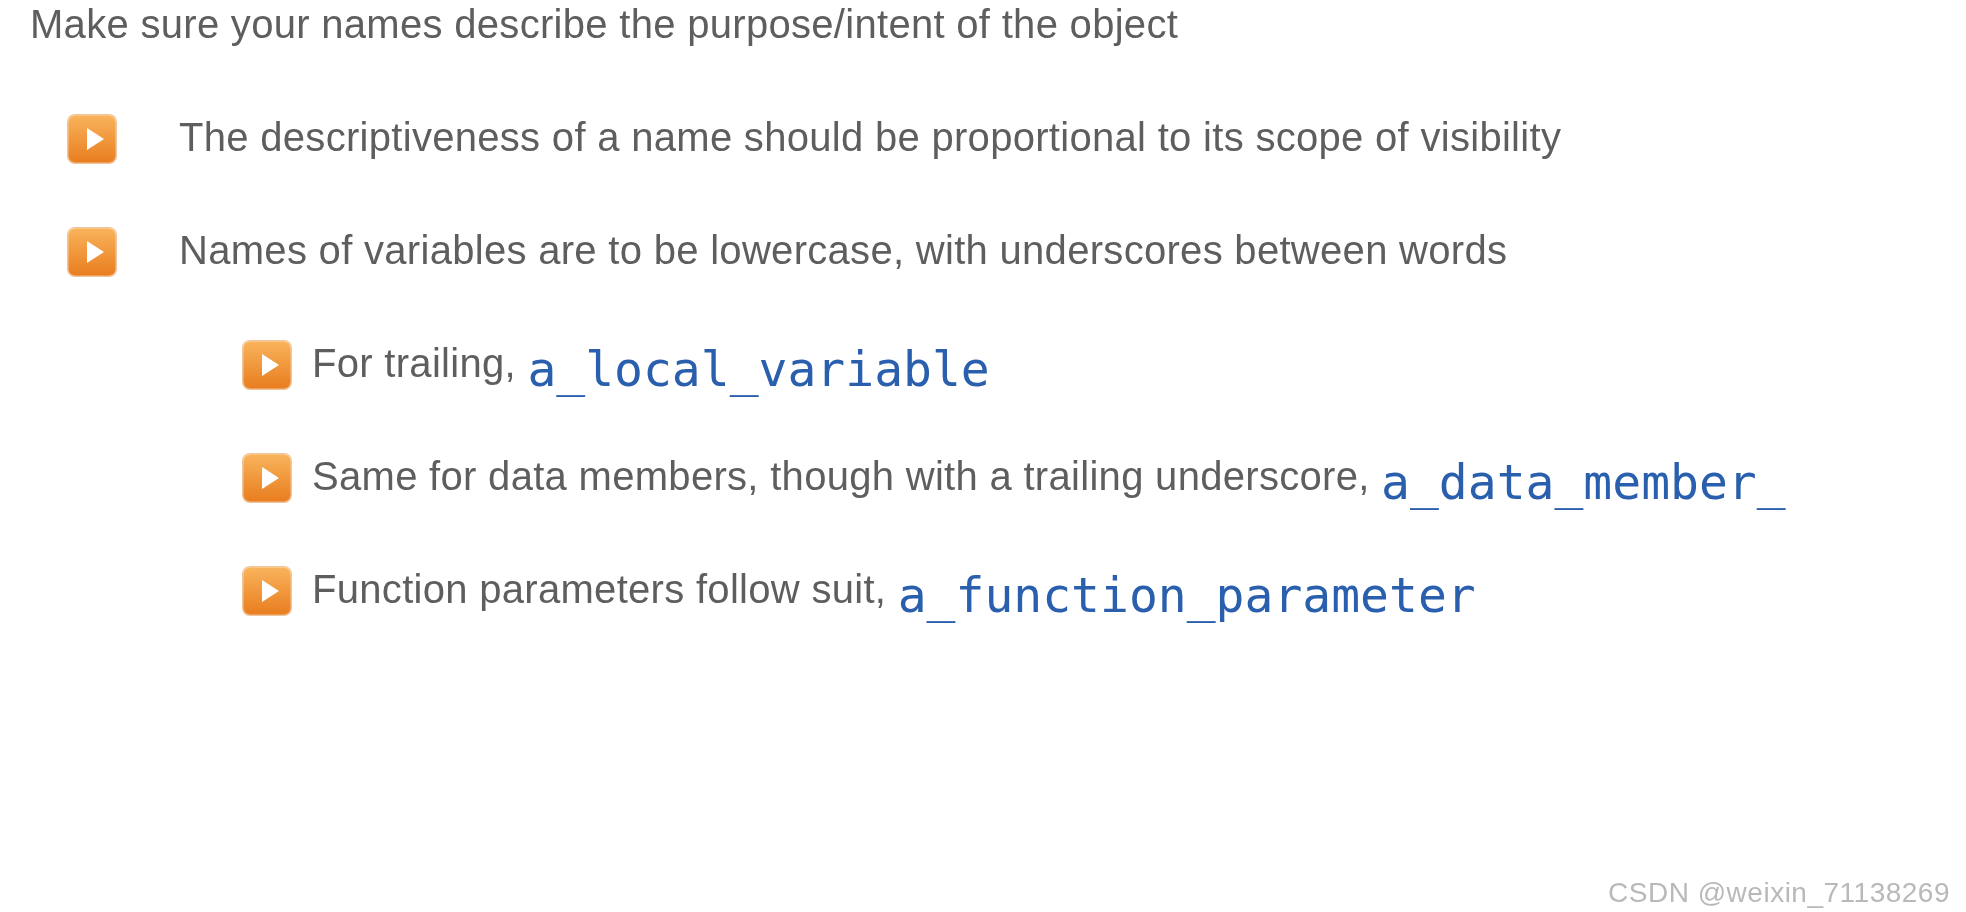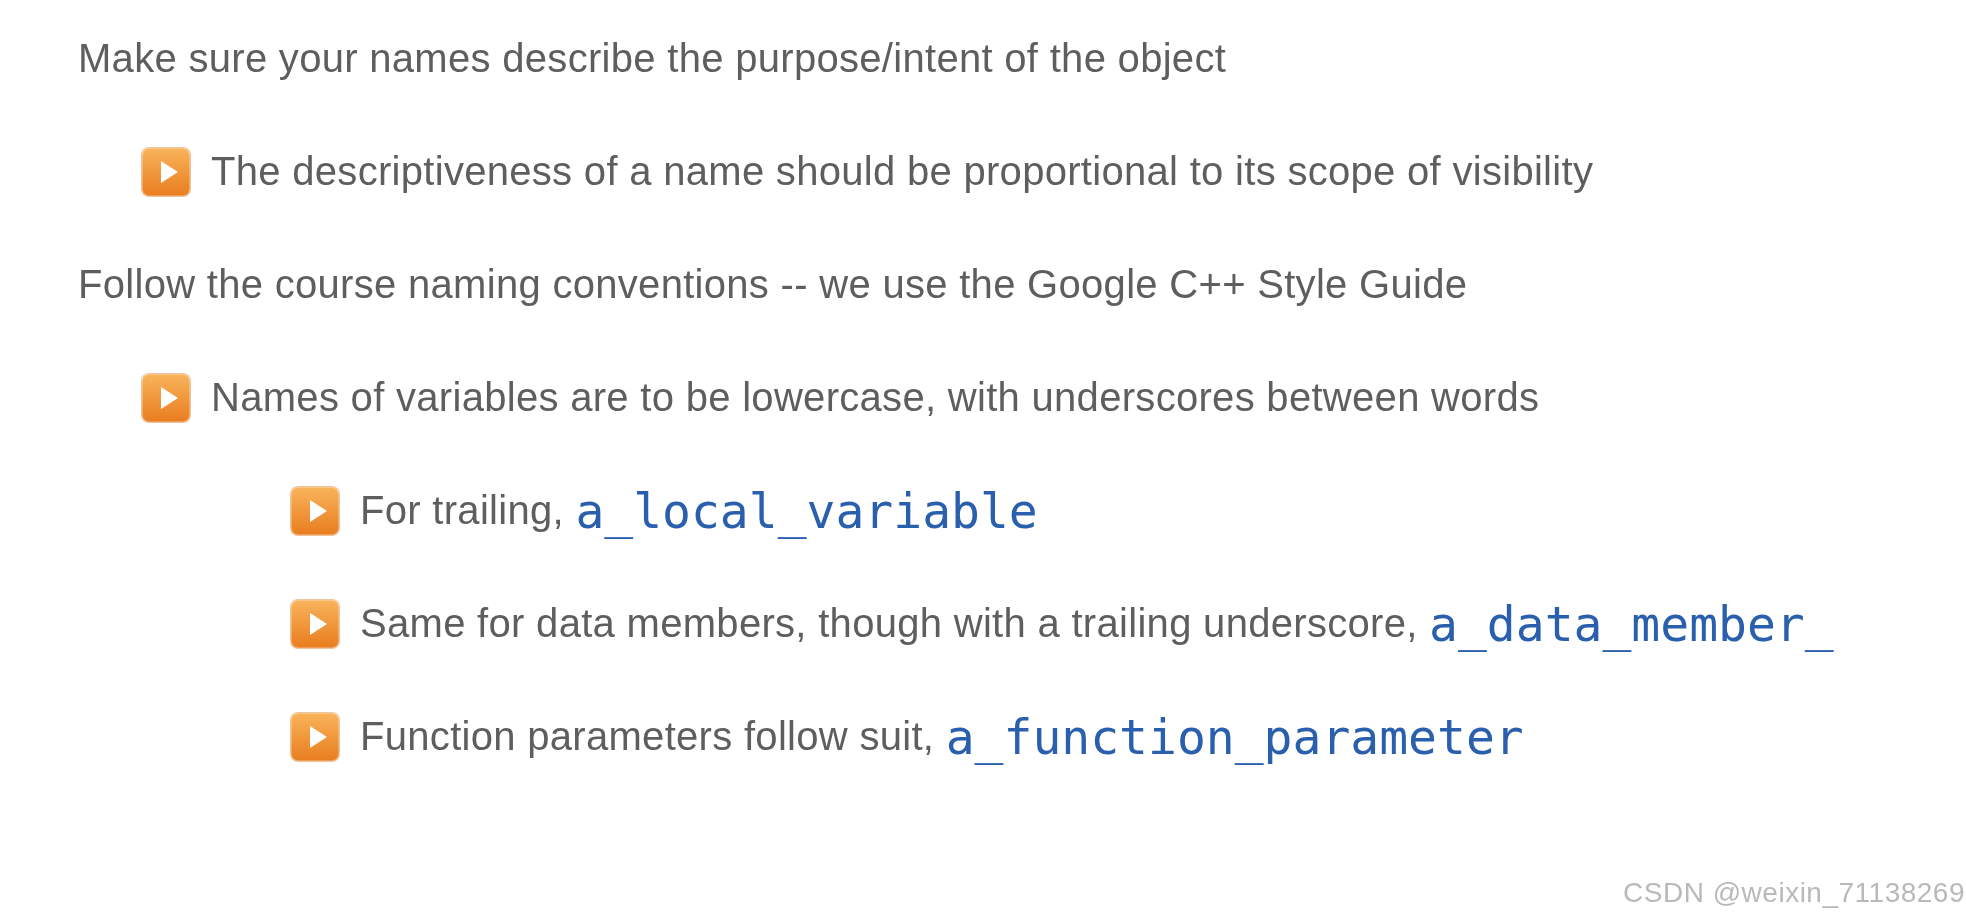--- a/index.html
+++ b/index.html
@@ -14,25 +14,24 @@
     background: var(--bg, #ffffff);
     font-family: "Liberation Sans", sans-serif;
     overflow: hidden;
   }
   #rows {
     padding-top: 2px;
   }
   .row {
     height: 113px;
     display: flex;
-    align-items: center;
-    margin-left: 48px;
+    align-items: flex-start;
   }
   .row.level-0 { padding-left: 30px; }
-  .row.level-1 { padding-left: 94px; }
+  .row.level-1 { padding-left: 68px; gap: 42px; }
   .row.level-2 { padding-left: 243px; }
   .txt {
     font-size: 40px;
     color: var(--text, #5d5e60);
     letter-spacing: 0.3px;
     white-space: pre;
   }
   .code {
     font-family: "DejaVu Sans Mono", monospace;
     font-size: 48px;
@@ -57,21 +56,21 @@
   .tri {
     width: 0;
     height: 0;
     border-left: 17px solid #ffffff;
     border-top: 11px solid transparent;
     border-bottom: 11px solid transparent;
     margin-left: 6px;
   }
   .watermark {
     position: absolute;
-    right: 1px;
+    right: 16px;
     bottom: 3px;
     font-size: 28px;
     letter-spacing: 0.5px;
     color: var(--watermark, #b9b9b9);
     text-align: center;
   }
 </style>
 </head>
 <body>
 
@@ -81,25 +80,20 @@
       <div class="row level-0">
 
       <span class="txt">Make sure your names describe the purpose/intent of the object</span>
 
     </div>
       <div class="row level-1">
       <span class="bullet">
           <span class="tri"></span>
         </span>
       <span class="txt">The descriptiveness of a name should be proportional to its scope of visibility</span>
-
-    </div>
-      <div class="row level-0">
-
-      <span class="txt">Follow the course naming conventions -- we use the Google C++ Style Guide</span>
 
     </div>
       <div class="row level-1">
       <span class="bullet">
           <span class="tri"></span>
         </span>
       <span class="txt">Names of variables are to be lowercase, with underscores between words</span>
 
     </div>
       <div class="row level-2">

